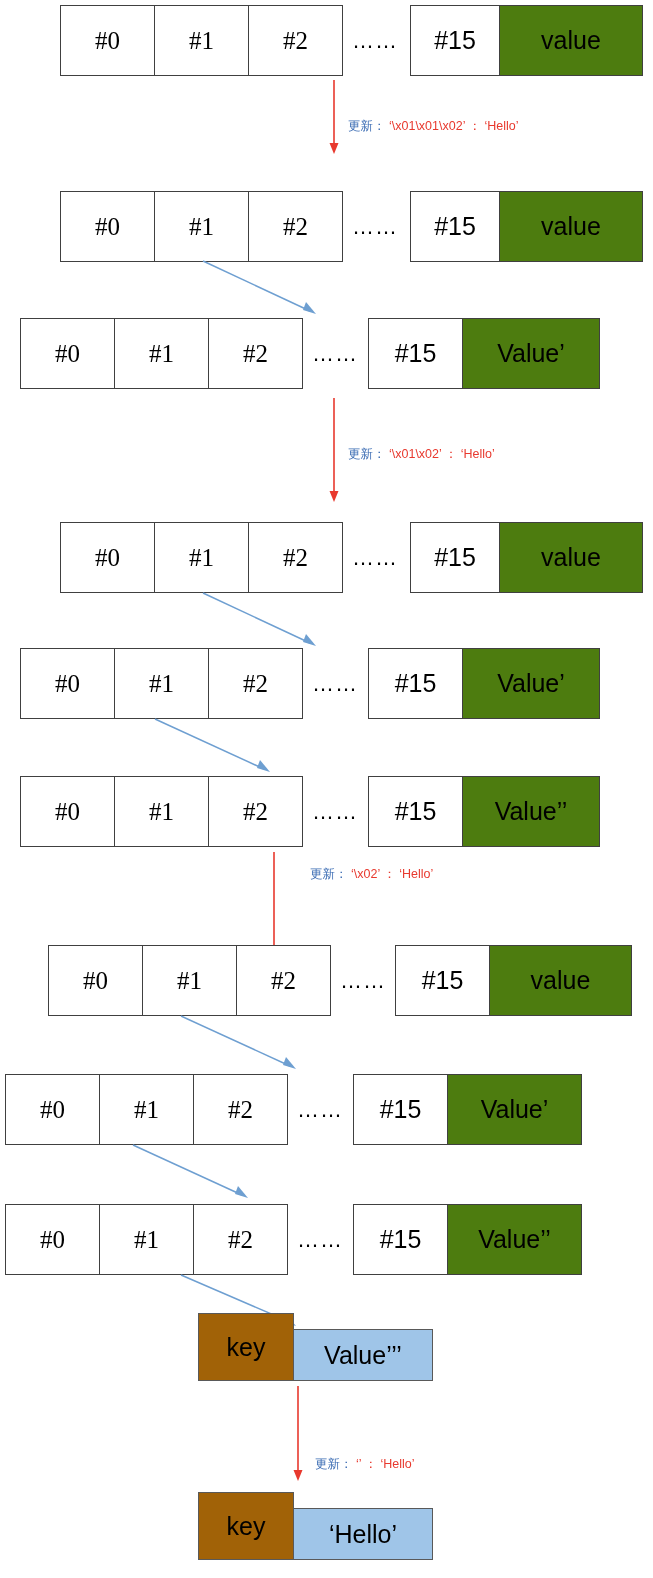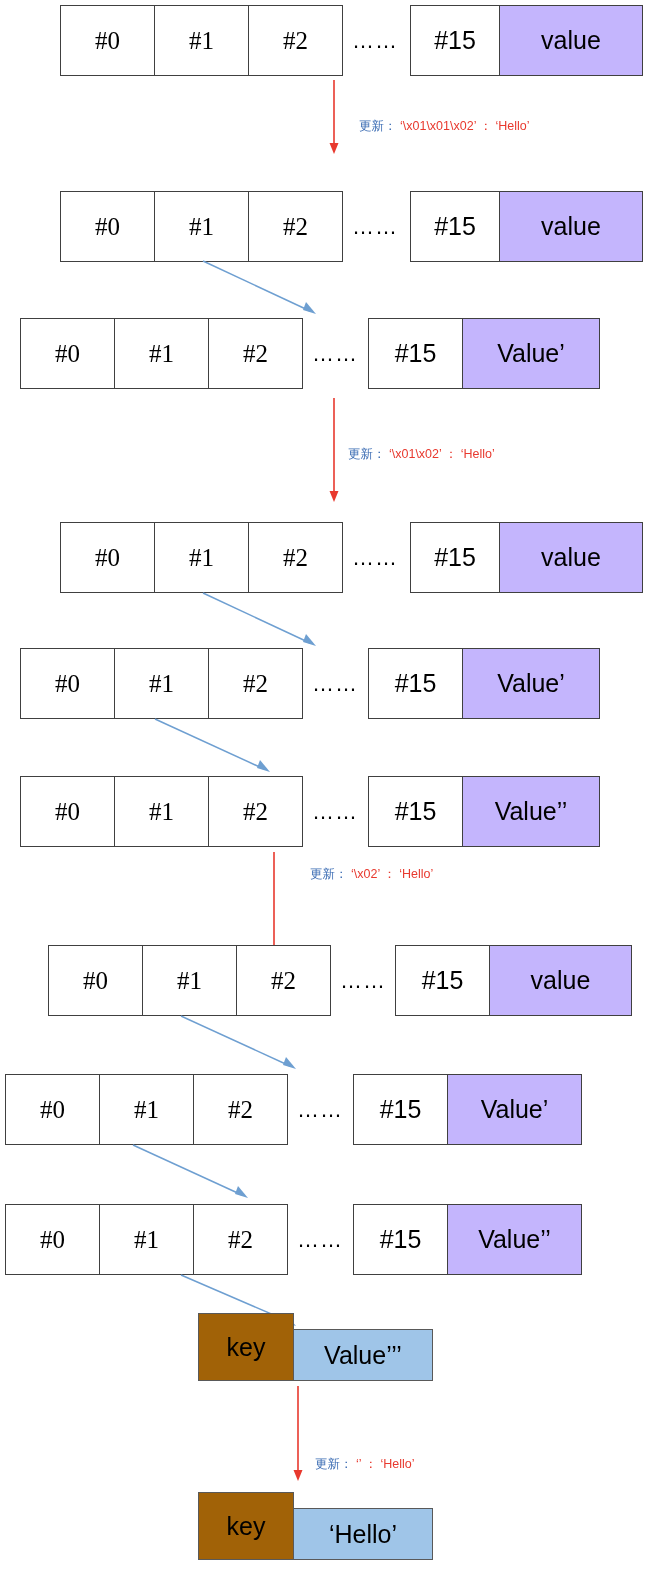--- a/index.html
+++ b/index.html
@@ -12,21 +12,21 @@
     box-sizing:border-box;
     border:1px solid #404040;
     background:#ffffff;
     display:flex;align-items:center;justify-content:center;
     font-family:"Liberation Serif",serif;
     font-size:25px;color:#000000;
     margin-left:-1px;
   }
   .cell:first-child{margin-left:0;}
   .cell.val{
-    background:#c4b5fd;
+    background:#4d7c0f;
     border-color:#404040;
     font-family:"Liberation Sans",sans-serif;
     font-size:25px;
   }
   .cell.idx15{font-family:"Liberation Sans",sans-serif;font-size:25px;}
   .dots{
     position:absolute;
     font-family:"Liberation Sans",sans-serif;
     font-size:22px;color:#000000;letter-spacing:1px;
     display:flex;align-items:center;
@@ -72,21 +72,21 @@
   <div class="dots" style="left:352px;top:5px;height:71px;">……</div>
   <div class="row" style="left:410px;top:5px;height:71px;">
     <div class="cell idx15" style="width:90px;">#15</div>
     <div class="cell val" style="width:144px;">value</div>
   </div>
 
   <svg class="arrow-svg" style="left:325px;top:80px;" width="30" height="75">
     <line x1="9" y1="0" x2="9" y2="66" stroke="#E8392E" stroke-width="1.6"></line>
     <polygon points="9,74 4.5,63 13.5,63" fill="#E8392E"></polygon>
   </svg>
-  <div class="lbl" style="left:333px;top:118px;padding-left:26px;">
+  <div class="lbl" style="left:322px;top:118px;padding-left:26px;">
     <span class="cn">更新：</span>
     <span class="rd">‘\x01\x01\x02’</span>
     <span class="sep">：</span>
     <span class="rd">‘Hello’</span>
   </div>
 
   <div class="row" style="left:60px;top:191px;height:71px;">
     <div class="cell" style="width:95px;">#0</div>
     <div class="cell" style="width:95px;">#1</div>
     <div class="cell" style="width:95px;">#2</div>

